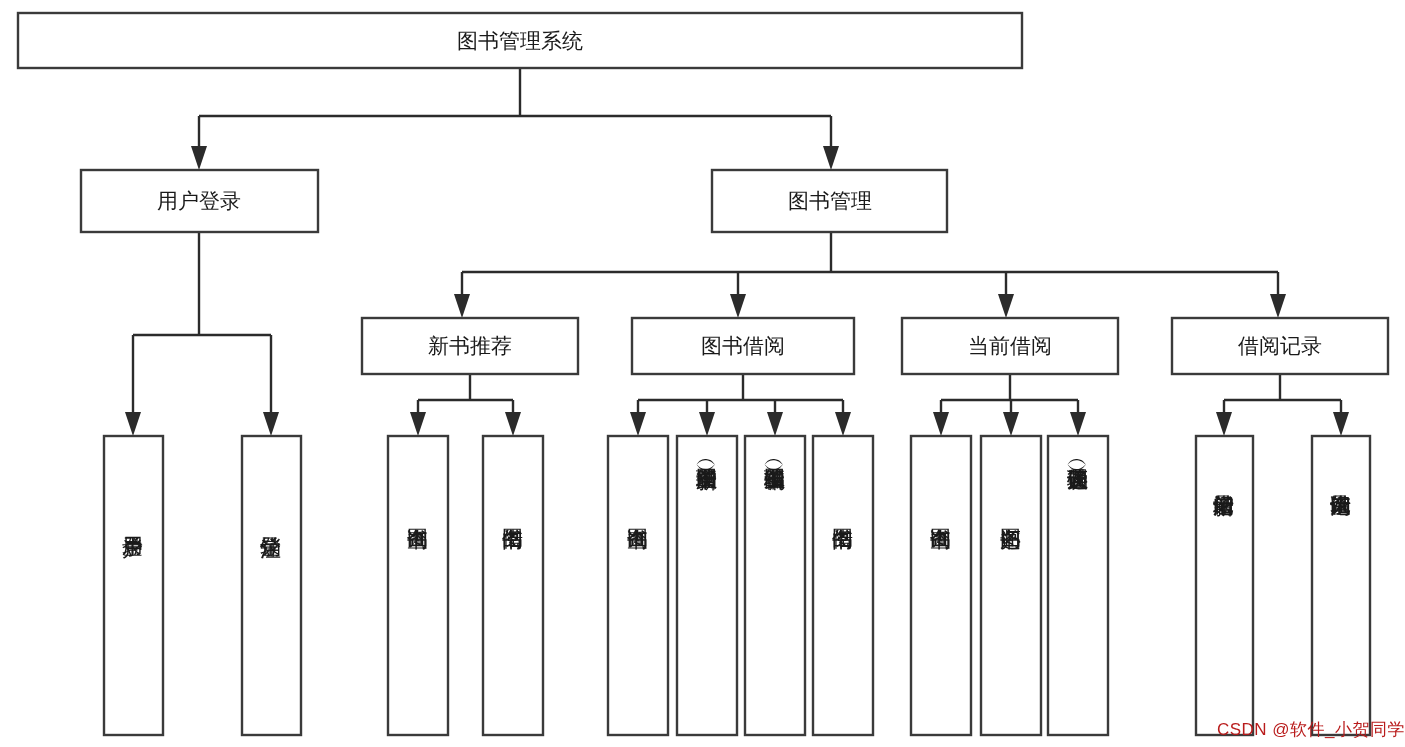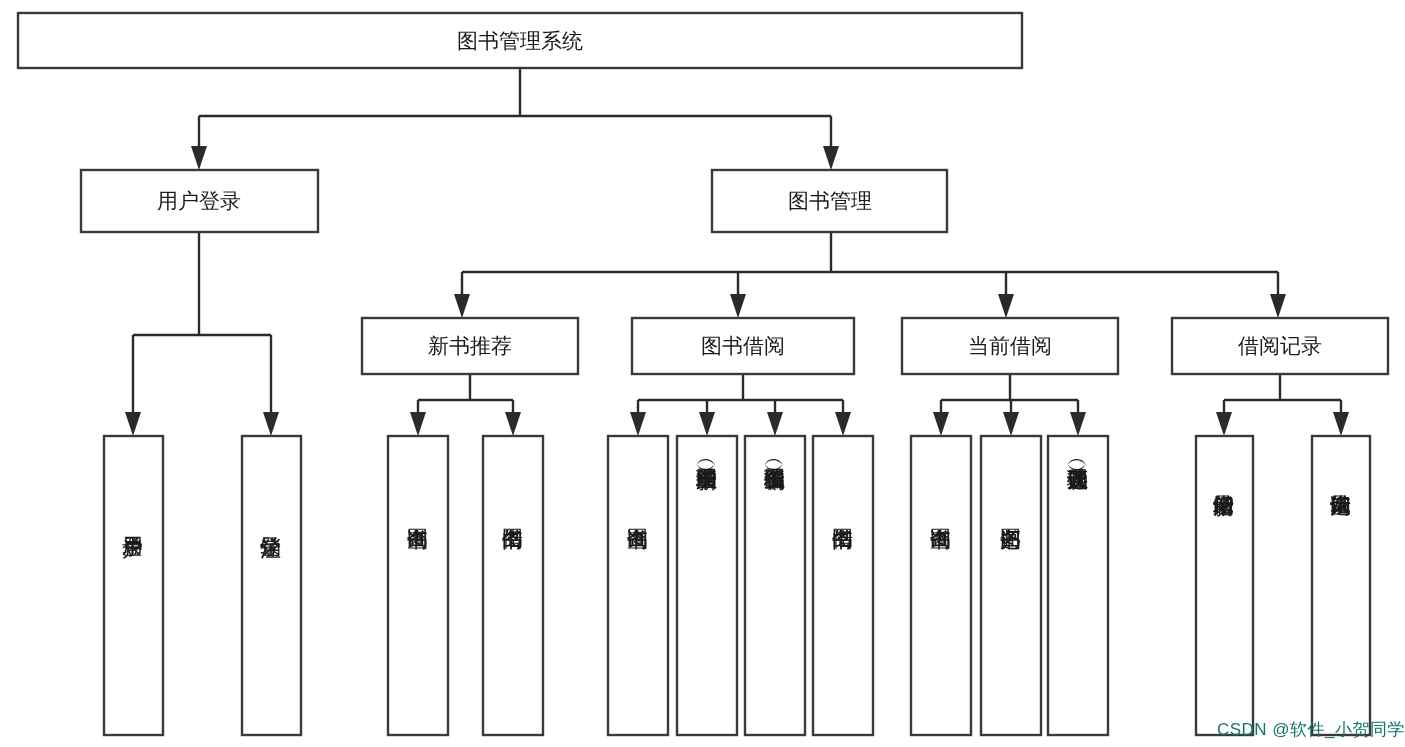--- a/index.html
+++ b/index.html
@@ -53,21 +53,21 @@
     font-family: "Liberation Sans", "DejaVu Sans", sans-serif;
     font-size: 21px;
     text-anchor: middle;
   }
   .watermark {
     position: absolute;
     right: 8px;
     bottom: 6px;
     font-family: "Liberation Sans", "DejaVu Sans", sans-serif;
     font-size: 17px;
-    color: #0f766e;
+    color: #b91c1c;
     letter-spacing: 0.5px;
     white-space: nowrap;
     pointer-events: none;
   }
 </style>
 </head>
 <body>
 
 <div id="stage">
 

